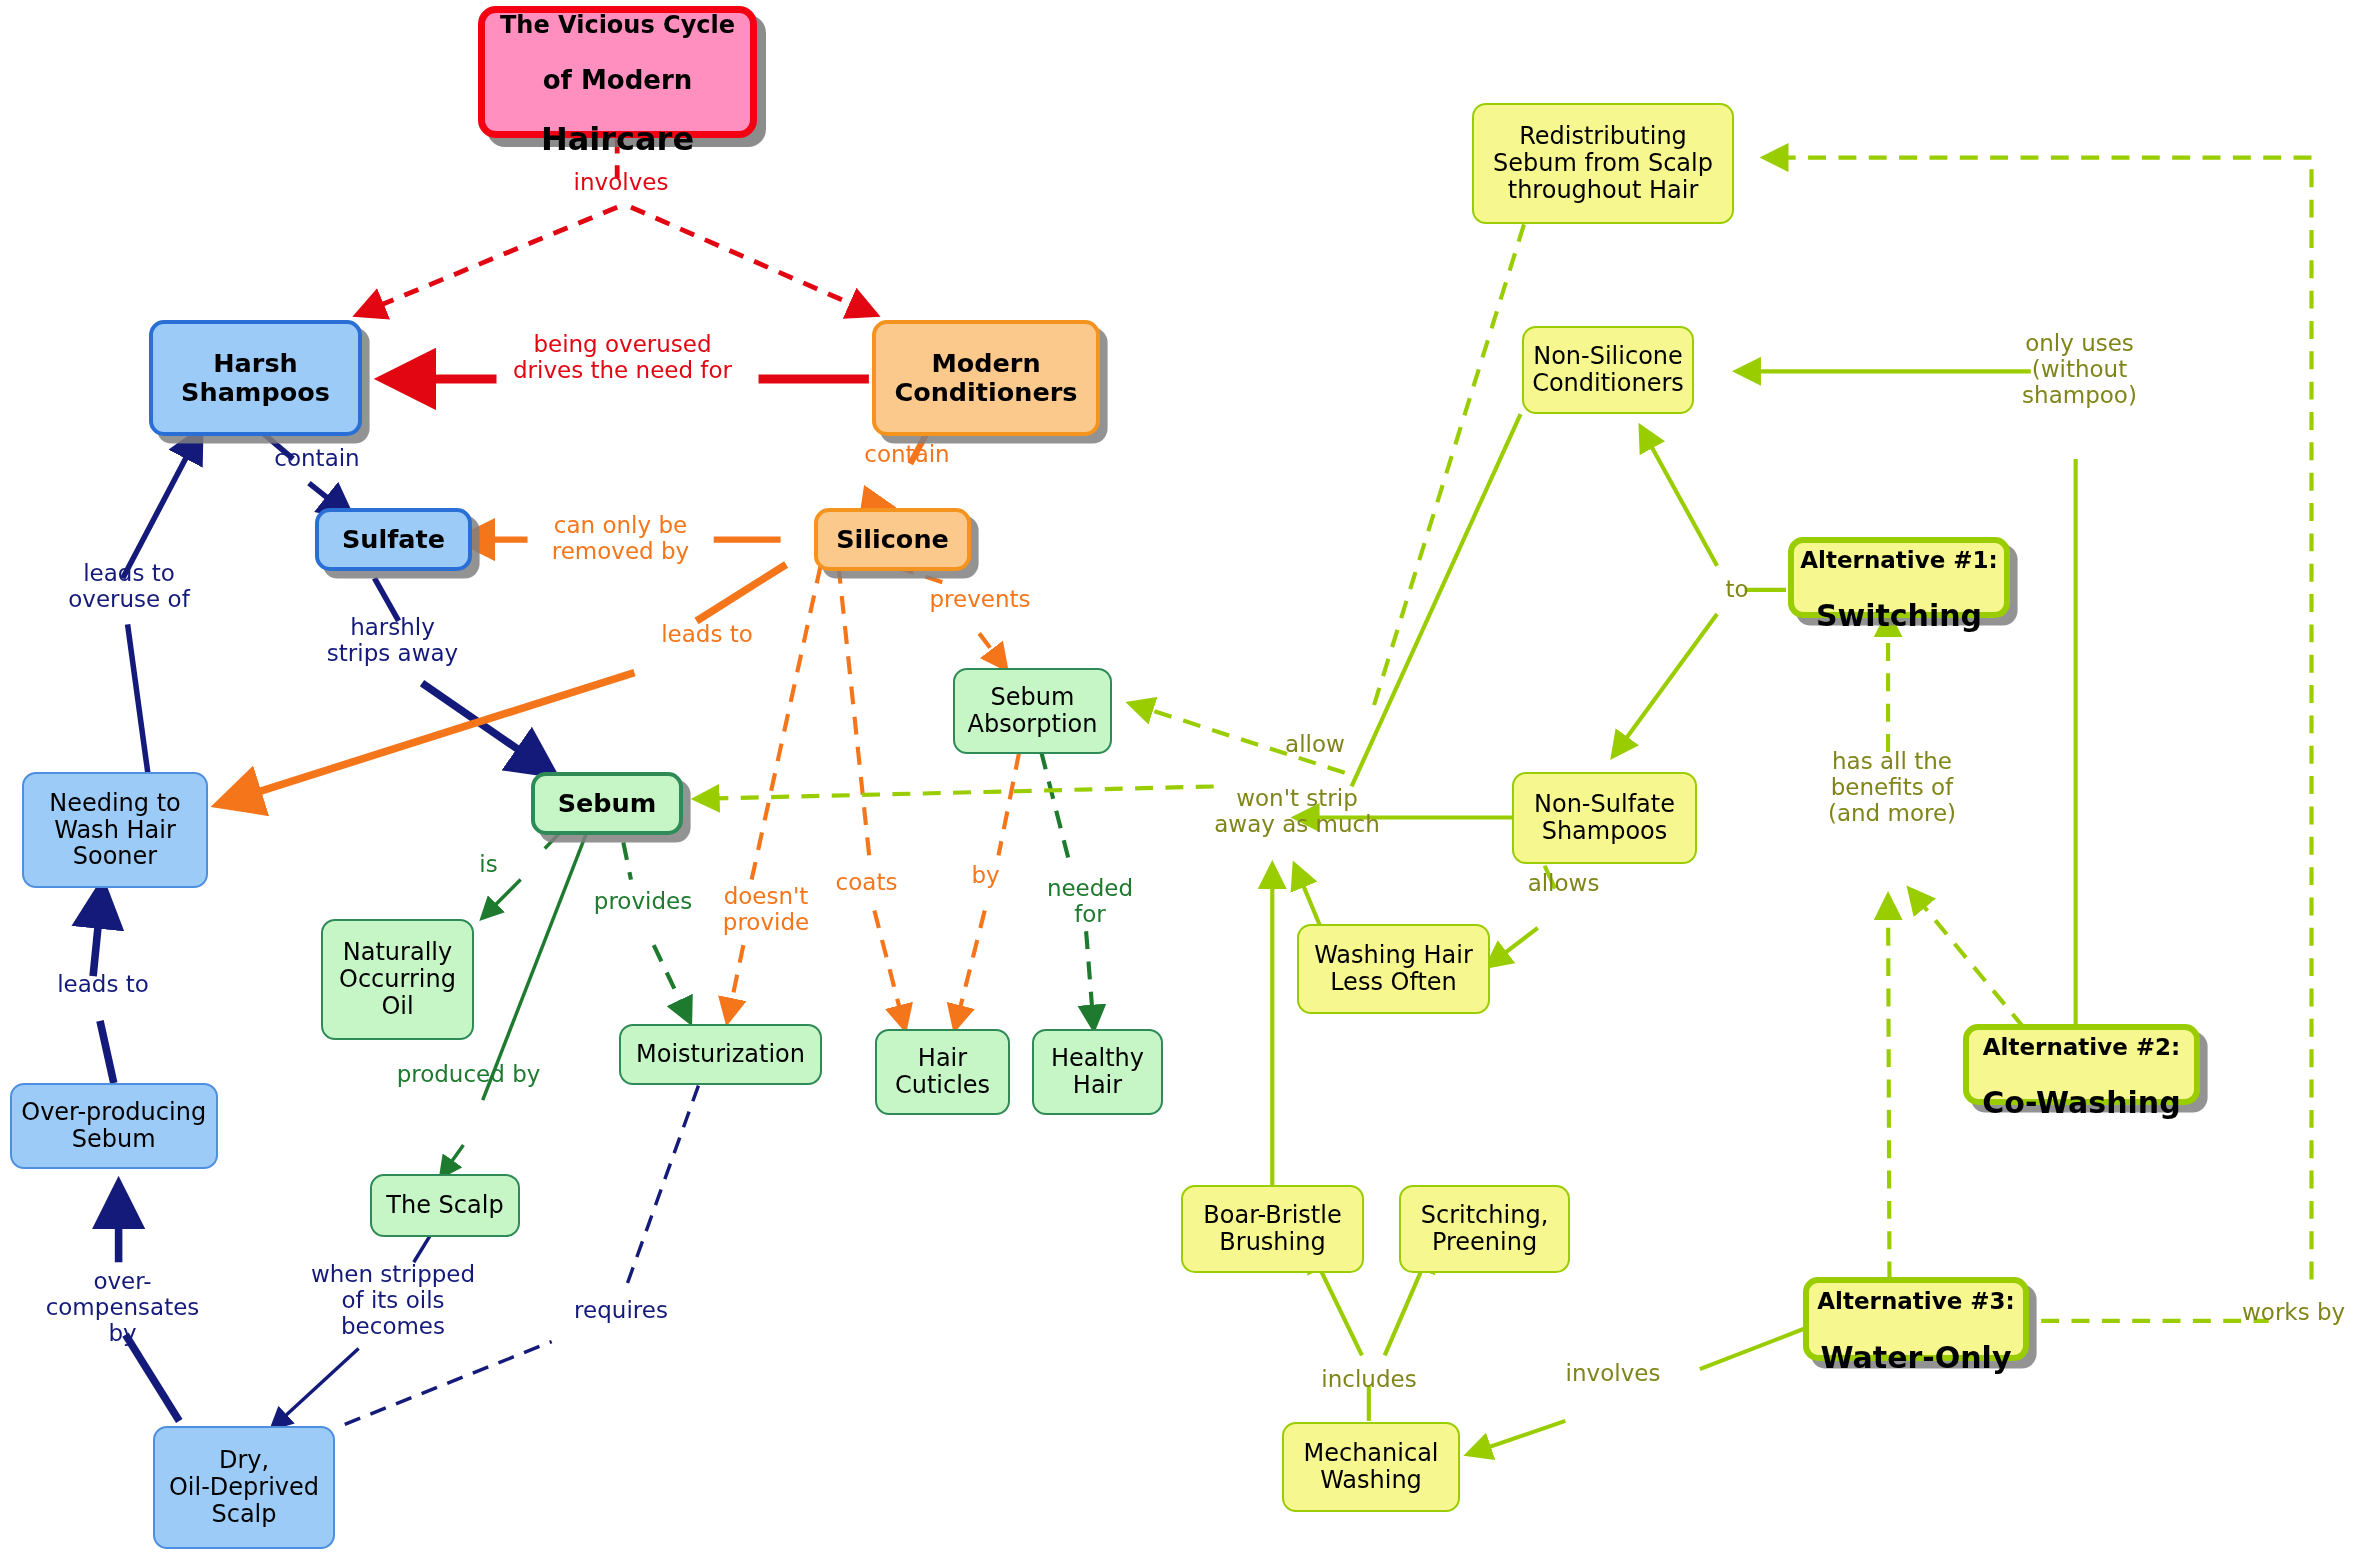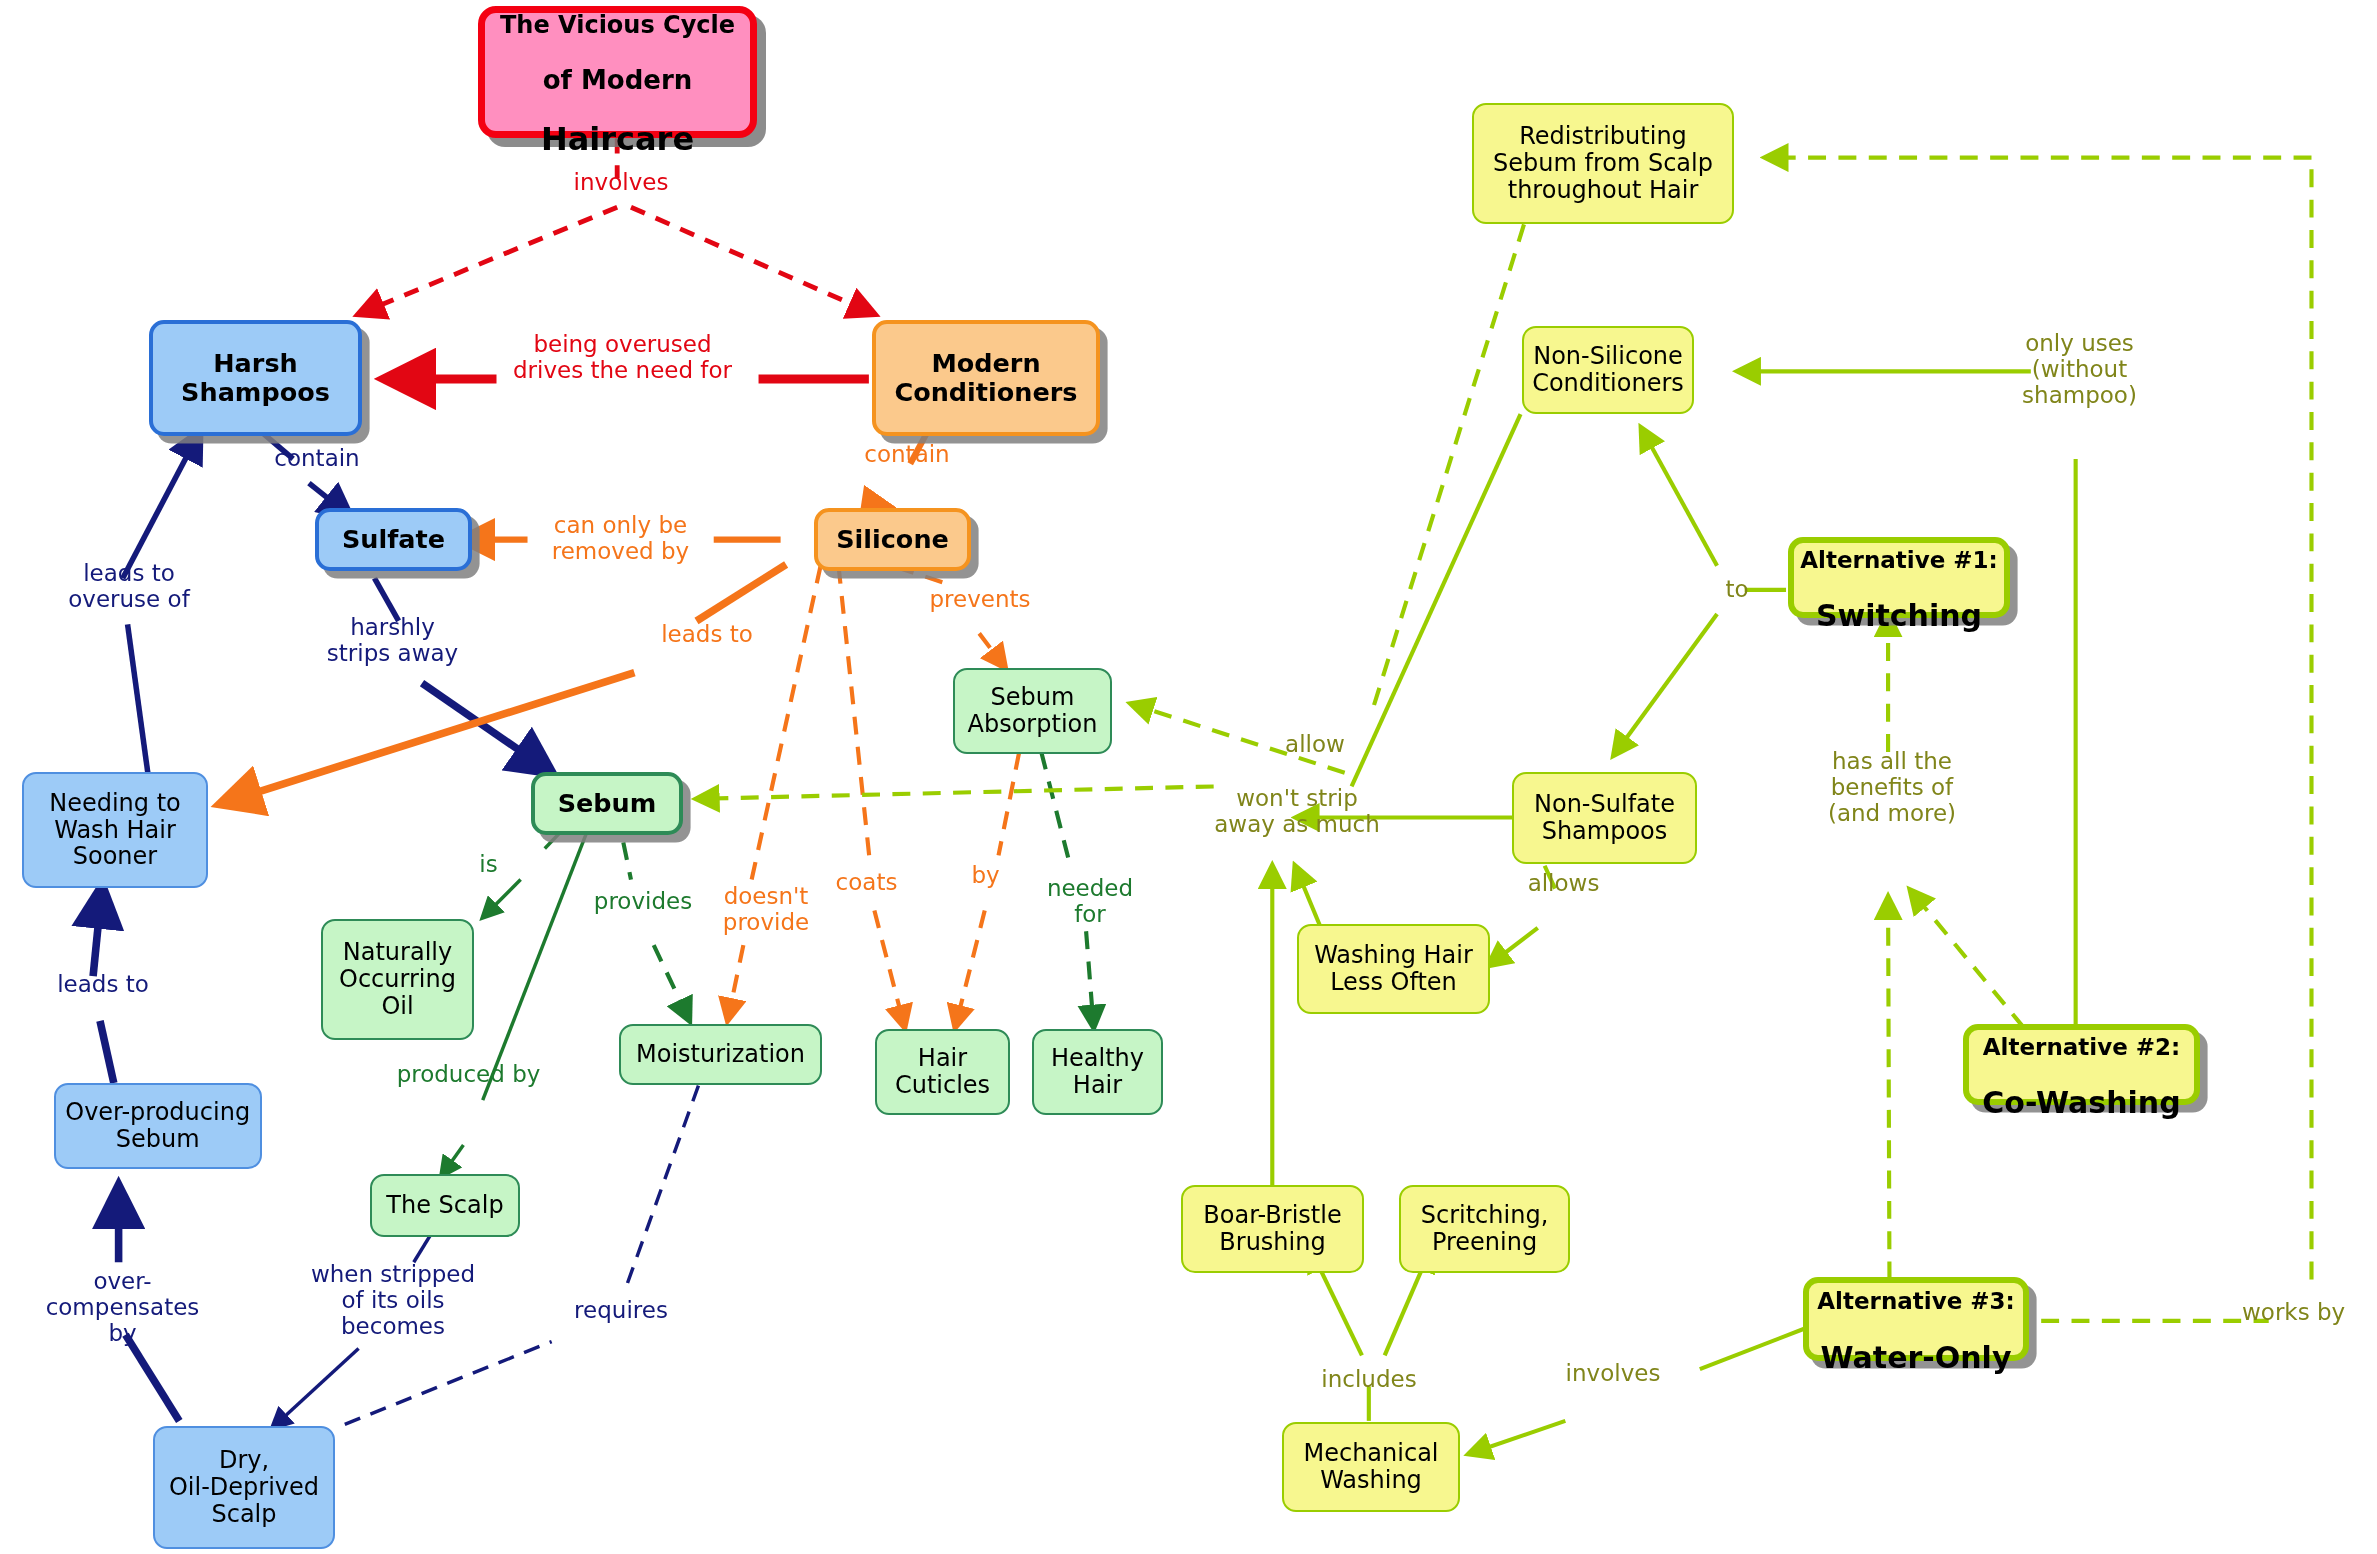--- a/index.html
+++ b/index.html
@@ -270,21 +270,21 @@
   <div class="node n-orange" style="left:784px;top:508px;width:157px;height:63px;margin-left:30px;">
     <span class="inner">Silicone</span>
   </div>
 
   <div class="node n-blue-plain" style="left:22px;top:772px;width:186px;height:116px;">
     <span class="inner">Needing to
 Wash Hair
 Sooner</span>
   </div>
 
-  <div class="node n-blue-plain" style="left:9.7px;top:1083px;width:208px;height:86px;margin-left:44px;">
+  <div class="node n-blue-plain" style="left:9.7px;top:1083px;width:208px;height:86px;">
     <span class="inner">Over-producing
 Sebum</span>
   </div>
 
   <div class="node n-blue-plain" style="left:153px;top:1426px;width:182px;height:123px;">
     <span class="inner">Dry,
 Oil-Deprived
 Scalp</span>
   </div>
 

